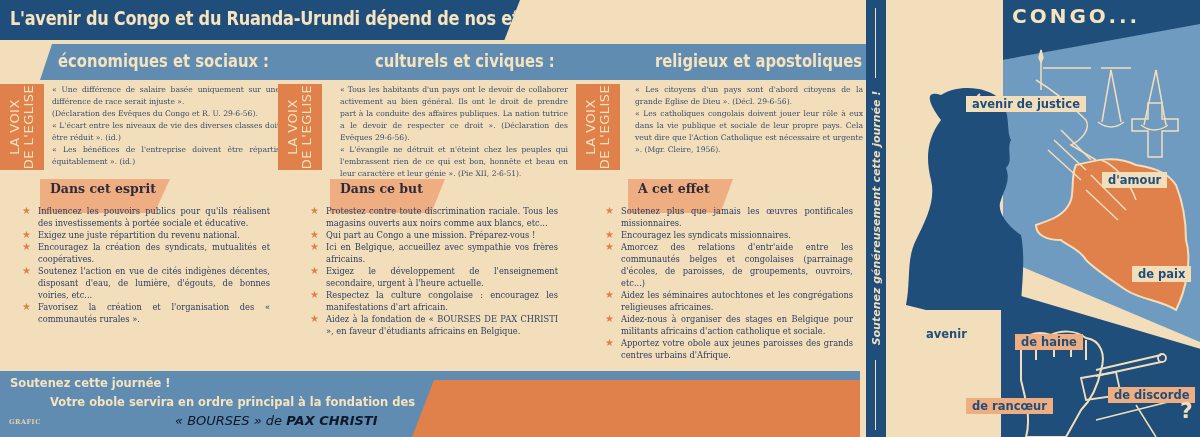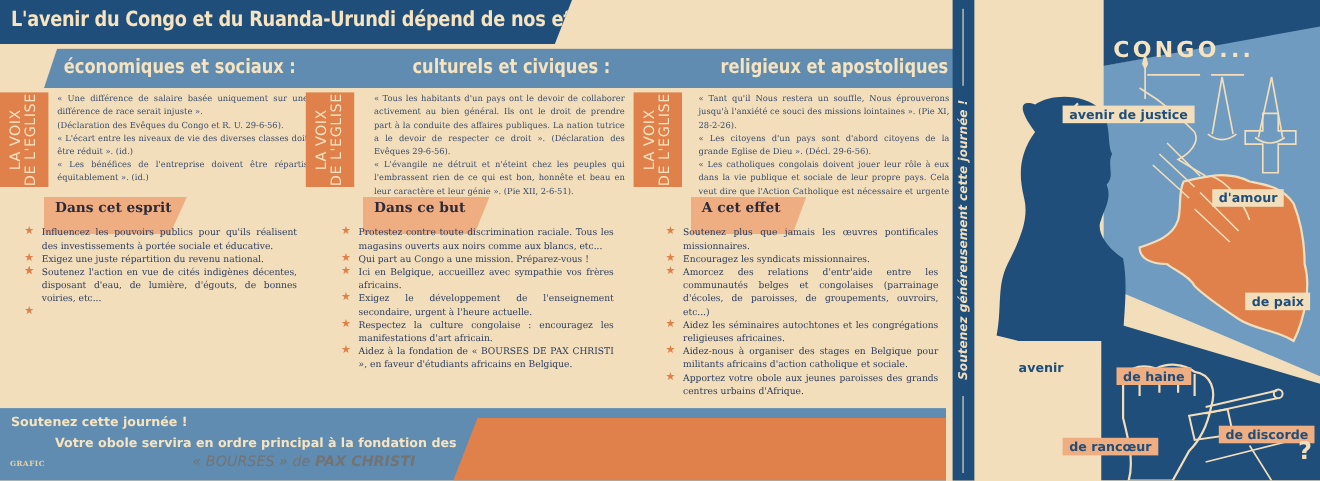--- a/index.html
+++ b/index.html
@@ -98,21 +98,21 @@
     position: absolute; left: 10px; top: 376px;
     font-family: "DejaVu Sans", sans-serif; font-weight: bold; font-size: 11.5px; color: #f6e3bf;
   }
   .sb-line {
     position: absolute; left: 50px; top: 395px;
     font-family: "DejaVu Sans", sans-serif; font-weight: bold; font-size: 11.5px; color: #f6e3bf;
     white-space: nowrap;
   }
   .sb-bourses {
     position: absolute; left: 175px; top: 413px;
-    font-family: "DejaVu Sans", sans-serif; font-size: 13px; color: #737373;
+    font-family: "DejaVu Sans", sans-serif; font-size: 13px; color: #0f172a;
     white-space: nowrap;
   }
   .sb-bourses i { font-style: italic; }
   .sb-bourses b { font-style: italic; font-weight: bold; }
   .grafic {
     position: absolute; left: 9px; top: 418px;
     font-size: 6.5px; font-weight: bold; color: #e8d2a8; letter-spacing: 0.5px;
   }
   .orange-text {
     position: absolute; left: 453px; top: 393px; width: 400px;
@@ -143,21 +143,21 @@
     clip-path: polygon(0 38px, 100% 0, 100% 100%, 0 74%);
   }
   .cover-bottom {
     position: absolute; left: 1001px; top: 290px; width: 199px; height: 147px;
     background: #1f4e7a;
     clip-path: polygon(0 0, 100% 40%, 100% 100%, 0 100%);
   }
   .congo-title {
     position: absolute; left: 1012px; top: 4px;
     font-family: "DejaVu Sans", sans-serif; font-weight: bold;
-    font-size: 20px; letter-spacing: 3px; color: #f6e3bf; margin-top: 29px;
+    font-size: 20px; letter-spacing: 3px; color: #f6e3bf;
   }
   .lbl {
     position: absolute; font-family: "DejaVu Sans", sans-serif; font-weight: bold;
     font-size: 11.5px; color: #1f4e7a; padding: 1px 6px; white-space: nowrap;
   }
   .lbl.cream { background: #f3debb; margin-top: 32px; }
   .lbl.peach { background: #efad82; }
   .lbl.plain { background: transparent; margin-top: 18px; }
 
   svg.art { position: absolute; left: 886px; top: 0; }
@@ -184,23 +184,23 @@
     <p>(Déclaration des Evêques du Congo et R. U. 29-6-56).</p>
     <p>« L'écart entre les niveaux de vie des diverses classes doit être réduit ». (id.)</p>
     <p>« Les bénéfices de l'entreprise doivent être répartis équitablement ». (id.)</p>
   </div>
   <div class="sub-tab" style="left:40px">
     <span>Dans cet esprit</span>
   </div>
   <ul class="actions" style="left:20px">
     <li><span class="star">★</span><span>Influencez les pouvoirs publics pour qu'ils réalisent des investissements à portée sociale et éducative.</span></li>
     <li><span class="star">★</span><span>Exigez une juste répartition du revenu national.</span></li>
-    <li><span class="star">★</span></li>
+    <li><span class="star">★</span><span>Encouragez la création des syndicats, mutualités et coopératives.</span></li>
     <li><span class="star">★</span><span>Soutenez l'action en vue de cités indigènes décentes, disposant d'eau, de lumière, d'égouts, de bonnes voiries, etc...</span></li>
-    <li><span class="star">★</span></li>
+    <li><span class="star">★</span><span>Favorisez la création et l'organisation des « communautés rurales ».</span></li>
   </ul>
 
   <div class="voix" style="left:278px">
     <div class="v"><span>LA VOIX</span><br><span>DE L'EGLISE</span></div>
   </div>
   <div class="quote" style="left:340px">
     <p>« Tous les habitants d'un pays ont le devoir de collaborer activement au bien général. Ils ont le droit de prendre part à la conduite des affaires publiques. La nation tutrice a le devoir de respecter ce droit ». (Déclaration des Evêques 29-6-56).</p>
     <p>« L'évangile ne détruit et n'éteint chez les peuples qui l'embrassent rien de ce qui est bon, honnête et beau en leur caractère et leur génie ». (Pie XII, 2-6-51).</p>
   </div>
   <div class="sub-tab" style="left:330px;width:115px">
@@ -212,21 +212,20 @@
     <li><span class="star">★</span><span>Ici en Belgique, accueillez avec sympathie vos frères africains.</span></li>
     <li><span class="star">★</span><span>Exigez le développement de l'enseignement secondaire, urgent à l'heure actuelle.</span></li>
     <li><span class="star">★</span><span>Respectez la culture congolaise : encouragez les manifestations d'art africain.</span></li>
     <li><span class="star">★</span><span>Aidez à la fondation de « BOURSES DE PAX CHRISTI », en faveur d'étudiants africains en Belgique.</span></li>
   </ul>
 
   <div class="voix" style="left:576px">
     <div class="v"><span>LA VOIX</span><br><span>DE L'EGLISE</span></div>
   </div>
   <div class="quote" style="left:635px">
-    <p>« Tant qu'il Nous restera un souffle, Nous éprouverons jusqu'à l'anxiété ce souci des missions lointaines ». (Pie XI, 28-2-26).</p>
     <p>« Les citoyens d'un pays sont d'abord citoyens de la grande Eglise de Dieu ». (Décl. 29-6-56).</p>
     <p>« Les catholiques congolais doivent jouer leur rôle à eux dans la vie publique et sociale de leur propre pays. Cela veut dire que l'Action Catholique est nécessaire et urgente ». (Mgr. Cleire, 1956).</p>
   </div>
   <div class="sub-tab" style="left:628px;width:105px">
     <span>A cet effet</span>
   </div>
   <ul class="actions" style="left:603px">
     <li><span class="star">★</span><span>Soutenez plus que jamais les œuvres pontificales missionnaires.</span></li>
     <li><span class="star">★</span><span>Encouragez les syndicats missionnaires.</span></li>
     <li><span class="star">★</span><span>Amorcez des relations d'entr'aide entre les communautés belges et congolaises (parrainage d'écoles, de paroisses, de groupements, ouvroirs, etc...)</span></li>

